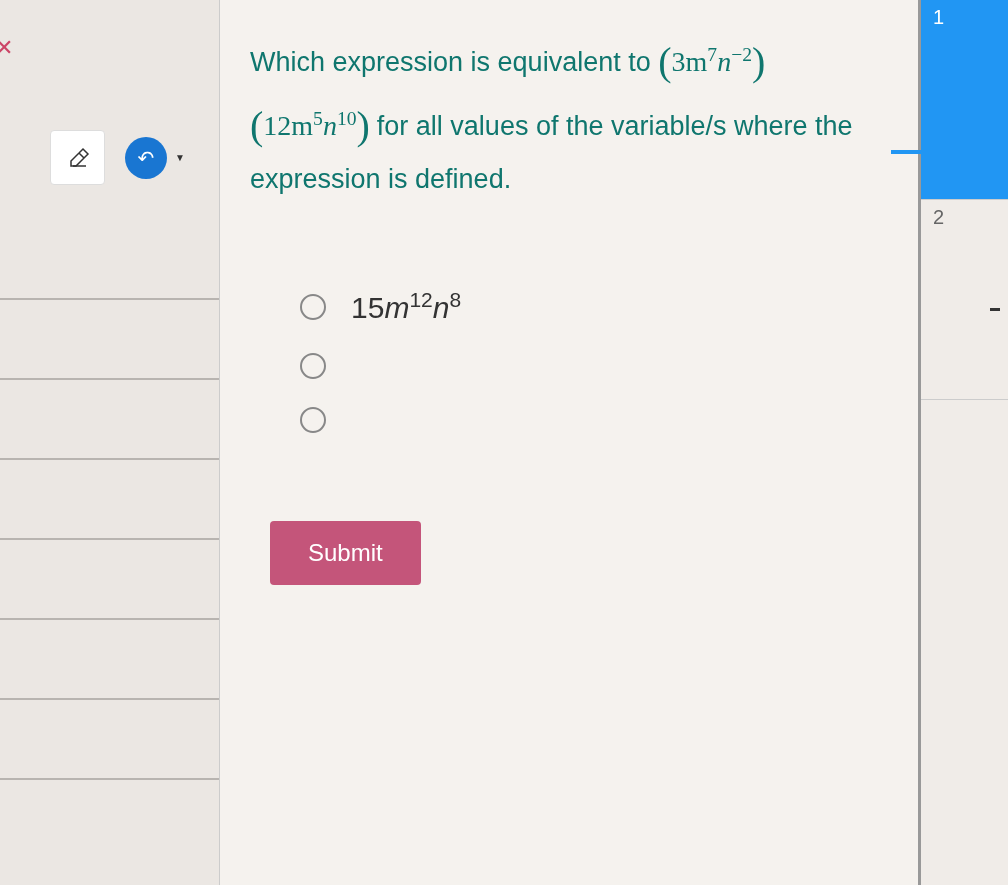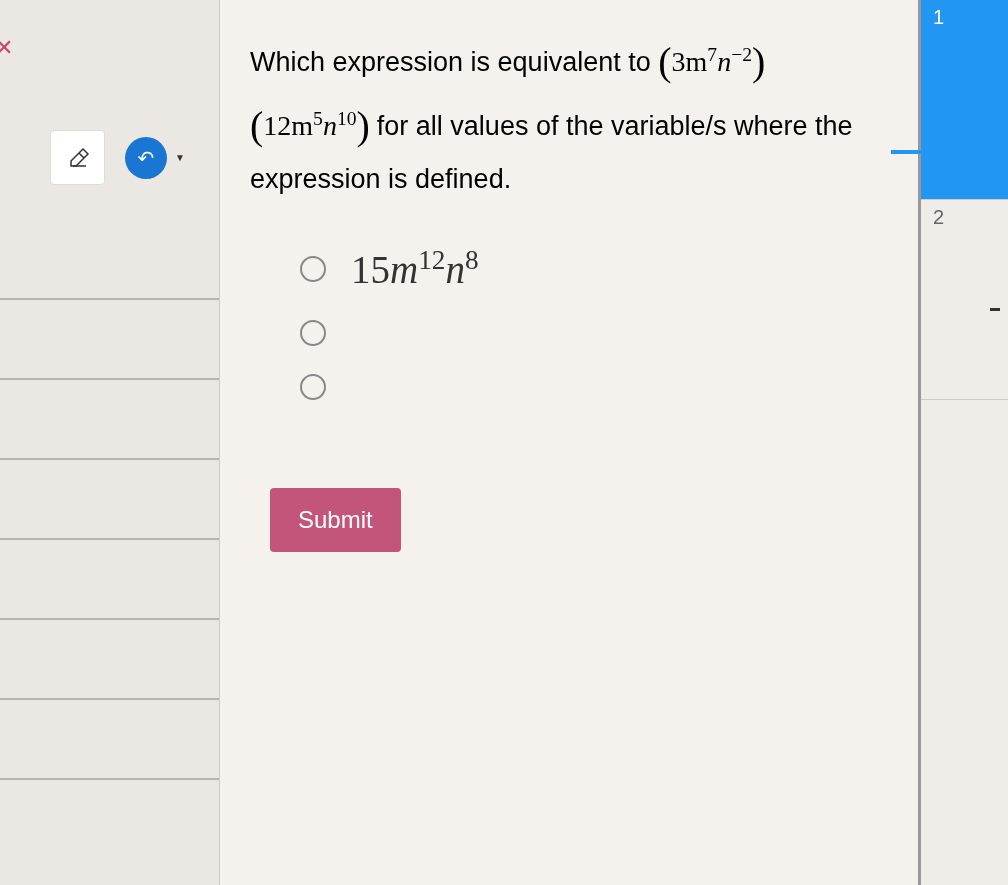--- a/index.html
+++ b/index.html
@@ -80,23 +80,23 @@
       margin-left: 0;
     }
     .content-panel {
       flex: 1;
       background: #f5f2ee;
       padding: 30px 20px 30px 30px;
       position: relative;
     }
     .question-text {
       font-size: 27px;
-      color: #000000;
+      color: #0f766e;
       line-height: 1.6;
-      margin-bottom: 44px;
+      margin-bottom: 87px;
       max-width: 620px;
     }
     .math-expr {
       font-family: 'Times New Roman', serif;
       font-size: 28px;
       display: inline;
     }
     .math-paren {
       font-size: 40px;
       vertical-align: -4px;
@@ -111,35 +111,35 @@
       margin-bottom: 28px;
     }
     .radio-circle {
       width: 26px;
       height: 26px;
       border: 2.5px solid #888;
       border-radius: 50%;
       flex-shrink: 0;
     }
     .option-math {
-      font-family: Liberation Serif, serif;
-      font-size: 39px;
+      font-family: Liberation Sans, sans-serif;
+      font-size: 30px;
       color: #333;
     }
     sup {
       font-size: 0.7em;
       vertical-align: super;
     }
     .submit-btn {
       margin-top: 60px;
       margin-left: 20px;
       background: #c4557a;
       color: white;
       border: none;
-      padding: 18px 28px;
+      padding: 18px 38px;
       font-size: 24px;
       border-radius: 4px;
       cursor: pointer;
     }
     .right-panel {
       width: 90px;
       background: #f0ece8;
       border-left: 3px solid #999;
       position: relative;
     }

